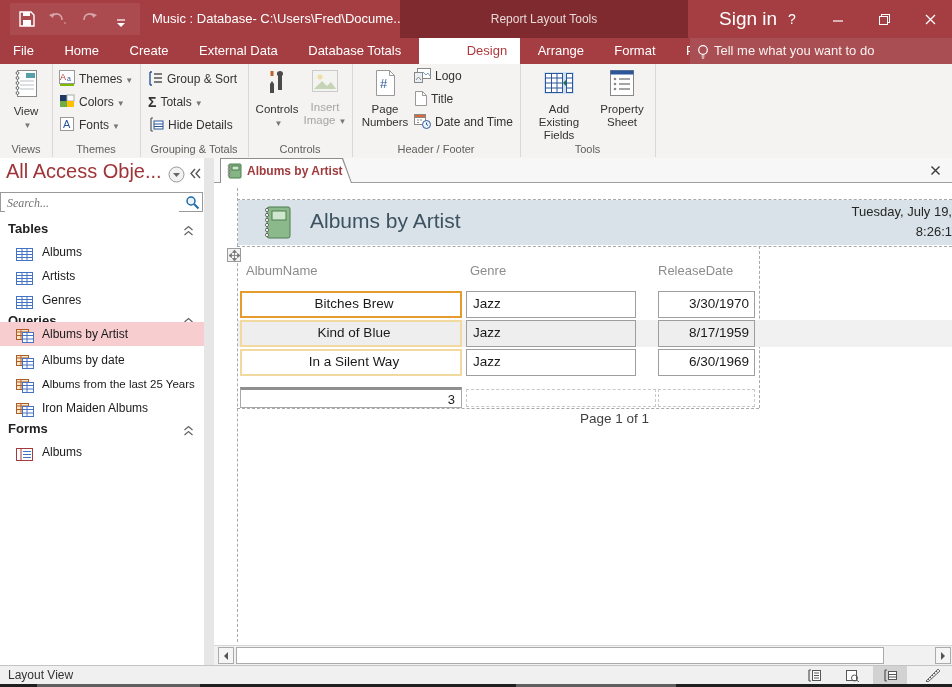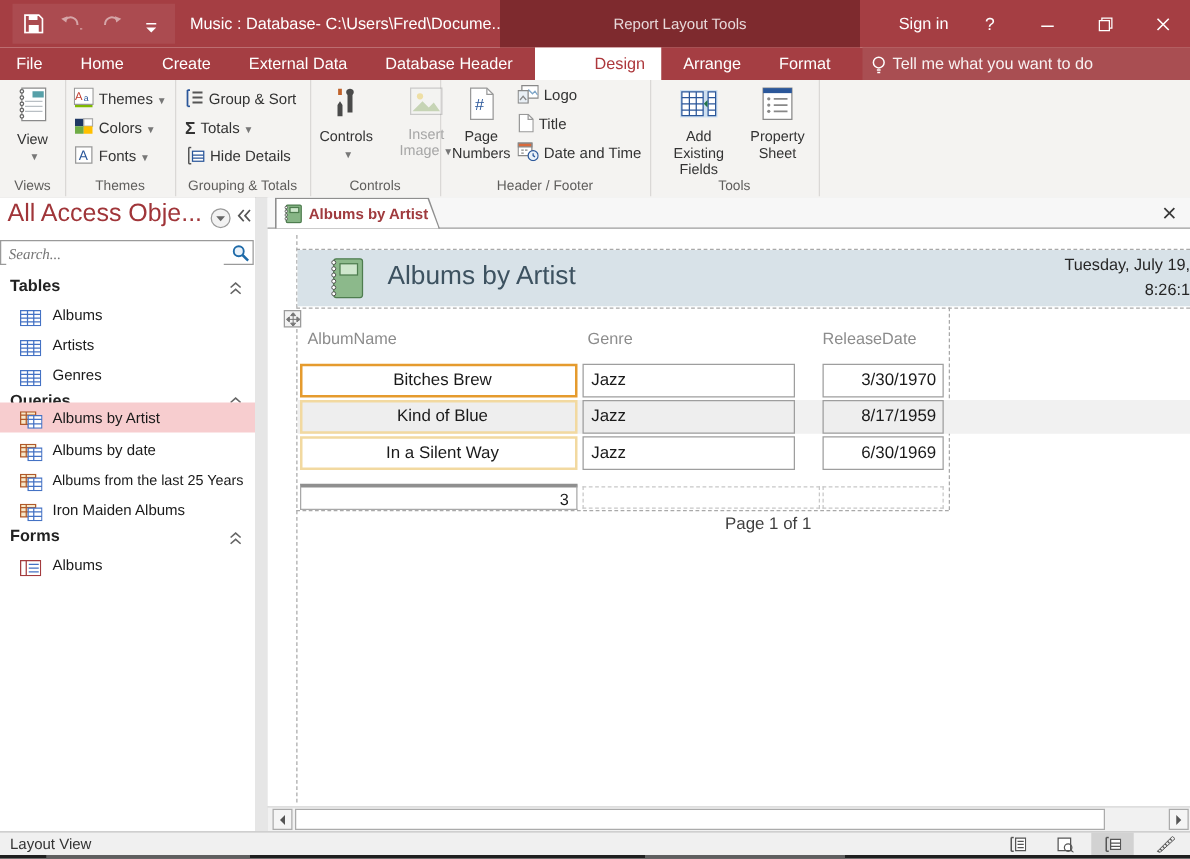--- a/index.html
+++ b/index.html
@@ -6,21 +6,21 @@
   #app{position:relative;width:952px;height:687px;background:#fff;overflow:hidden;
        font-family:"Liberation Sans",sans-serif;-webkit-font-smoothing:antialiased;}
   .abs{position:absolute;}
   
   #titlebar{left:0;top:0;width:952px;height:38px;background:#A53E43;color:#fff;}
   #qat-bg{left:10px;top:3px;width:130px;height:32px;background:rgba(255,255,255,.07);}
   .qat-ic{top:11px;width:16px;height:16px;}
   #titlebar-title{left:152px;top:0;height:38px;line-height:38px;font-size:13px;color:#fff;white-space:nowrap;}
   #ctx-band{left:400px;top:0;width:288px;height:38px;background:#7E2A2E;text-align:center;
             line-height:38px;font-size:12px;color:rgba(255,255,255,.82);}
-  #signin{left:705px;top:0;height:38px;line-height:38px;font-size:13px;padding:0 14px;}
+  #signin{left:705px;top:0;height:38px;line-height:38px;font-size:19px;padding:0 14px;}
   #helpbtn{left:775px;top:0;width:34px;height:38px;line-height:38px;text-align:center;font-size:14px;}
   .winbtn{top:0;width:44px;height:38px;display:flex;align-items:center;justify-content:center;}
   
   #tabrow{left:0;top:38px;width:952px;height:26px;background:#A53E43;}
   .rtab{position:relative;display:inline-block;height:26px;line-height:26px;padding:0 13px;
         font-size:13px;color:#fff;vertical-align:top;}
   .rtab.active{background:#fff;color:#AD383C;padding-left:48px;}
   #tellme{left:690px;top:0;width:262px;height:26px;background:#A94E52;color:rgba(255,255,255,.92);
           font-size:13px;line-height:26px;}
   #tellme span.txt{margin-left:24px;}
@@ -151,21 +151,21 @@
           <path d="M2 2 L11 11 M11 2 L2 11" stroke="#fff" stroke-width="1.3"></path>
         </svg>
     </div>
   </div>
 
   <div id="tabrow" class="abs">
     <span class="rtab">File</span>
     <span class="rtab">Home</span>
     <span class="rtab">Create</span>
     <span class="rtab">External Data</span>
-    <span class="rtab">Database Header</span>
+    <span class="rtab">Database Totals</span>
     <span class="rtab active">Design</span>
     <span class="rtab">Arrange</span>
     <span class="rtab">Format</span>
     <span class="rtab">Page Setup</span>
     <div id="tellme" class="abs">
       <span class="abs" style="left:6px;top:5px">
         <svg width="14" height="16" viewBox="0 0 14 16">
             <circle cx="7" cy="6" r="4.3" fill="none" stroke="#fff" stroke-width="1.2"></circle>
             <path d="M5.5 12h3M5.8 14h2.4" stroke="#fff" stroke-width="1.2"></path>
           </svg>
@@ -259,21 +259,21 @@
         <span class="ic">
           <svg width="26" height="28" viewBox="0 0 26 28">
               <path d="M8 2 v10 l-2 3 v9 h4 v-9 l-2-3" fill="#4A4A4A"></path>
               <rect x="6.5" y="2" width="3" height="5" fill="#C0622B"></rect>
               <path d="M16 2 c-3 0 -4 3 -2 5 v14 h4 V7 c2-2 1-5 -2-5 z" fill="#4A4A4A"></path>
             </svg>
         </span>
         <span>Controls</span><br>
         <span class="caret">▼</span>
       </div>
-      <div class="bigbtn grayed" style="left:68px">
+      <div class="bigbtn grayed" style="left:52px">
         <span class="ic" style="opacity:.45">
           <svg width="28" height="26" viewBox="0 0 28 26">
               <rect x="1.5" y="1.5" width="25" height="21" fill="#F3F3F3" stroke="#999"></rect>
               <circle cx="9" cy="8" r="2.5" fill="#E8C84A"></circle>
               <path d="M3 20 l8-8 5 5 4-4 5 7 z" fill="#8FAF6E"></path>
             </svg>
         </span>
         <span>Insert</span><br>
         <span>Image</span><span class="caret">▼</span>
       </div>

